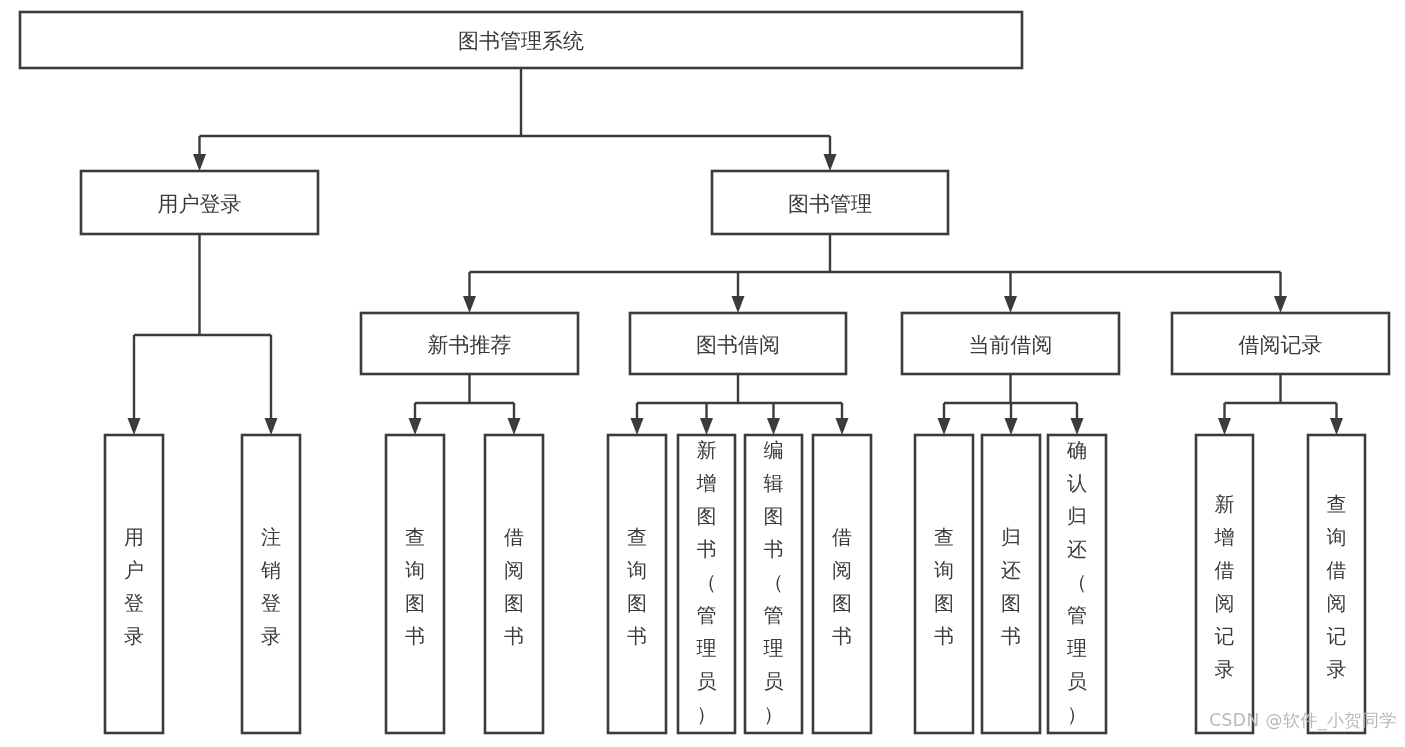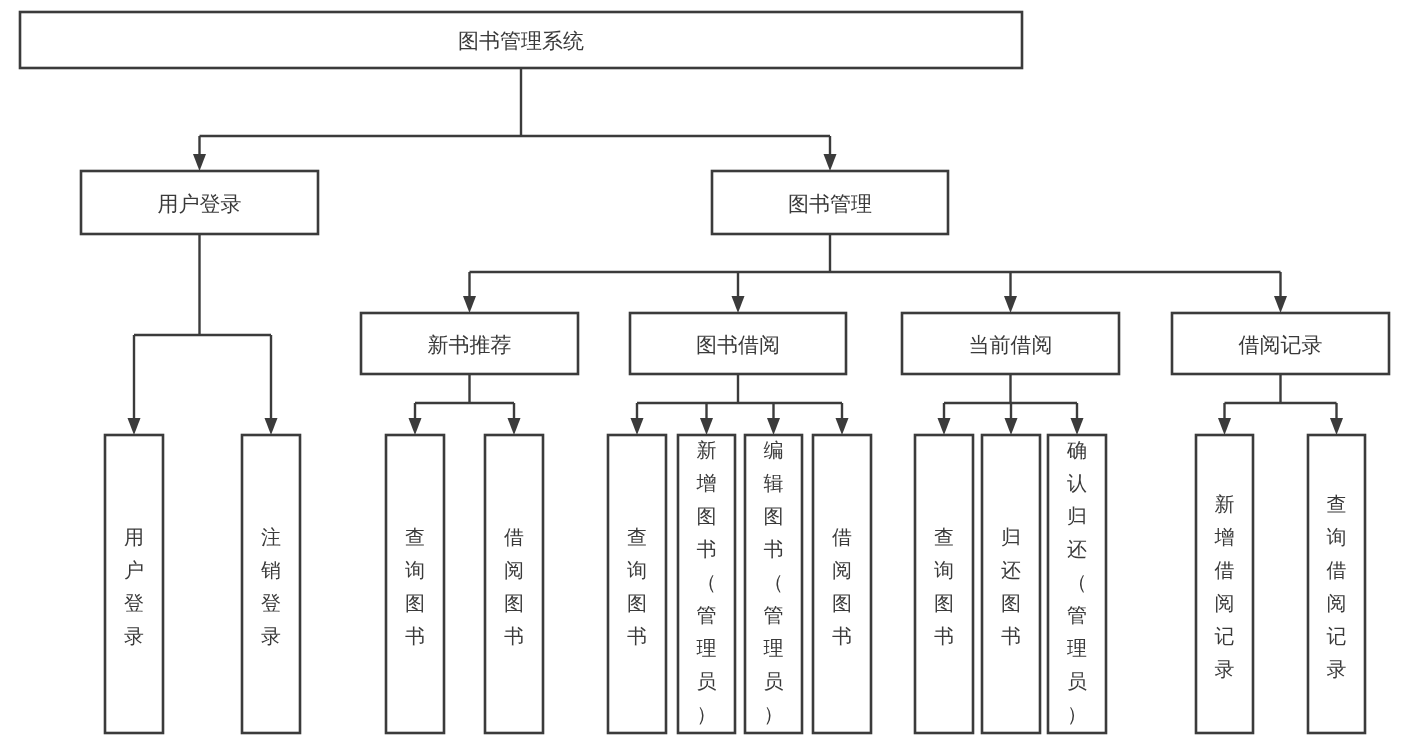--- a/index.html
+++ b/index.html
@@ -203,13 +203,14 @@
         <g>
           <rect x="1196" y="435" width="57" height="298" class="node-box"></rect>
           <text x="1224.5" class="node-label-v"><tspan x="1224.5" y="510.74">新</tspan><tspan x="1224.5" y="543.74">增</tspan><tspan x="1224.5" y="576.74">借</tspan><tspan x="1224.5" y="609.74">阅</tspan><tspan x="1224.5" y="642.74">记</tspan><tspan x="1224.5" y="675.74">录</tspan></text>
         </g>
         <g>
           <rect x="1308" y="435" width="57" height="298" class="node-box"></rect>
           <text x="1336.5" class="node-label-v"><tspan x="1336.5" y="510.74">查</tspan><tspan x="1336.5" y="543.74">询</tspan><tspan x="1336.5" y="576.74">借</tspan><tspan x="1336.5" y="609.74">阅</tspan><tspan x="1336.5" y="642.74">记</tspan><tspan x="1336.5" y="675.74">录</tspan></text>
         </g>
       </g>
   </svg>
+  <div class="watermark-text">CSDN @软件_小贺同学</div>
 </div>
 
 </body></html>

